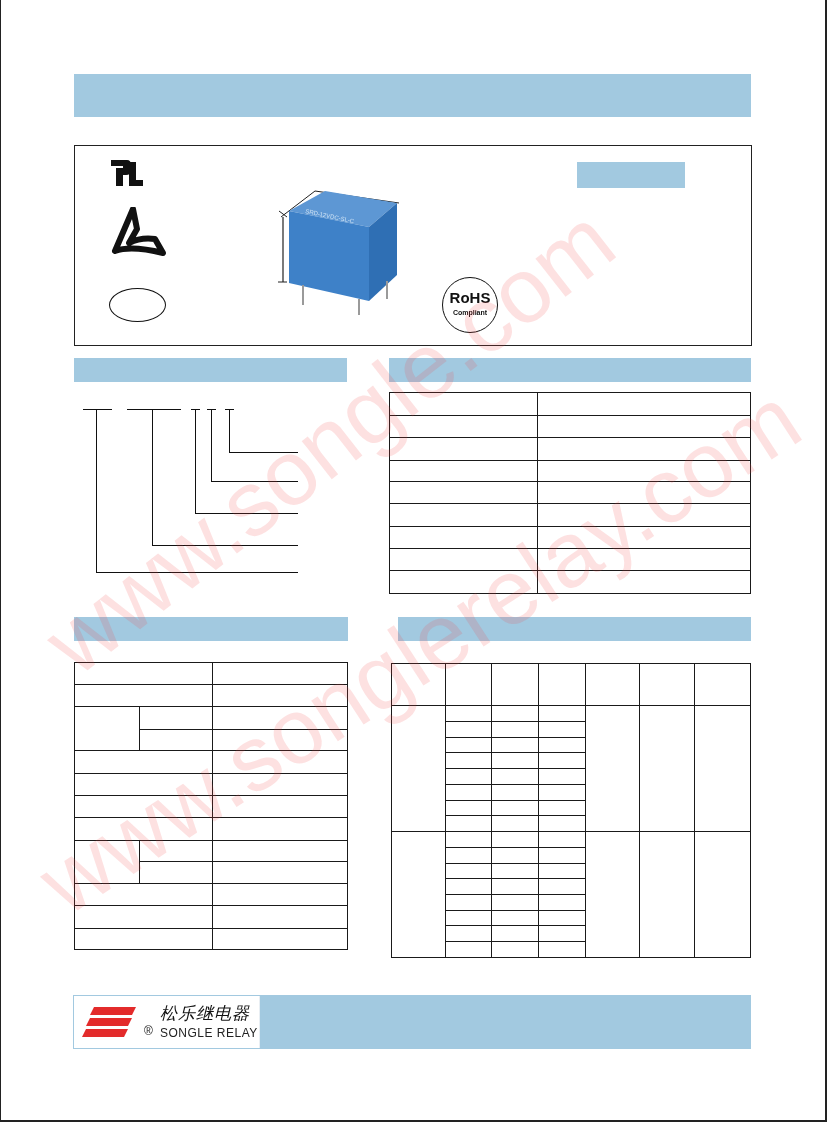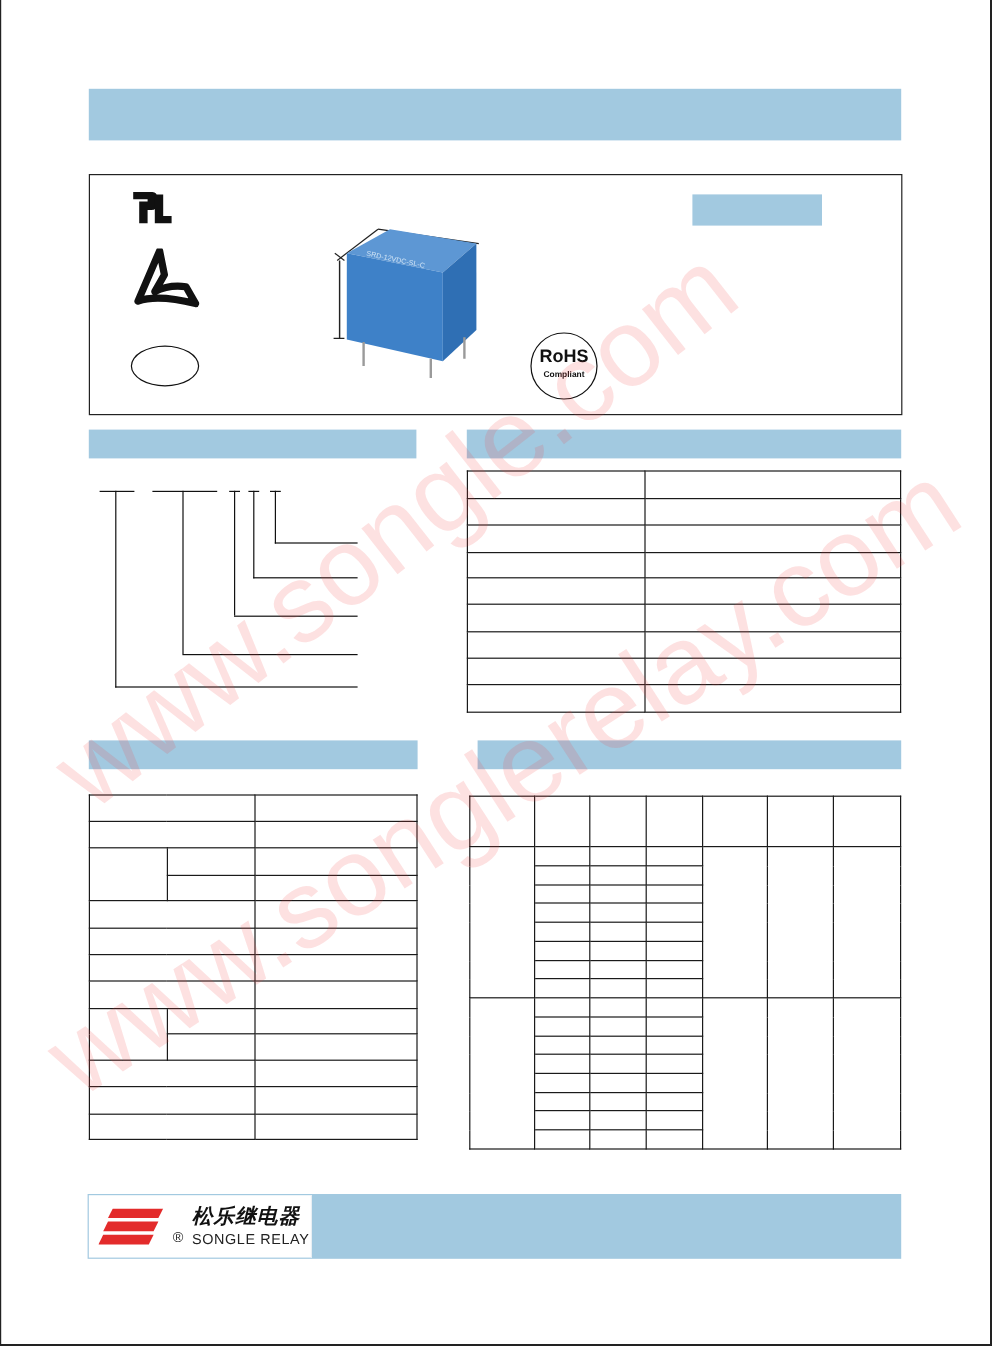--- a/index.html
+++ b/index.html
@@ -318,16 +318,16 @@
 <div class="bar" style="left:73px; top:995px; width:678px; height:54px;">
   <div style="position:absolute; left:1px; top:1px; width:186px; height:52px; background:#fff; border-right:1px solid #e8eef3;">
     <div style="position:absolute; left:8px; top:11px; width:60px; height:34px;">
       <svg width="60" height="34" viewBox="0 0 60 34">
         <polygon points="12,0 54,0 50,8 8,8" fill="#e32b2b"></polygon>
         <polygon points="8,11 50,11 46,19 4,19" fill="#e32b2b"></polygon>
         <polygon points="4,22 46,22 42,30 0,30" fill="#e32b2b"></polygon>
       </svg>
     </div>
     <span style="position:absolute; left:70px; top:28px; font-size:12px; color:#222;">®</span>
-    <span style="position:absolute; left:86px; top:6px; font-family:'DejaVu Serif', serif; font-size:17px; font-weight:bold; font-style:italic; color:#111; letter-spacing:1px;">松乐继电器</span>
+    <span style="position:absolute; left:86px; top:6px; font-family:'DejaVu Serif', serif; font-size:17px; font-weight:normal; font-style:italic; color:#111; letter-spacing:1px;">松乐继电器</span>
     <span style="position:absolute; left:86px; top:30px; font-size:12px; color:#222; letter-spacing:0.5px;">SONGLE RELAY</span>
   </div>
 </div>
 
 </body></html>

